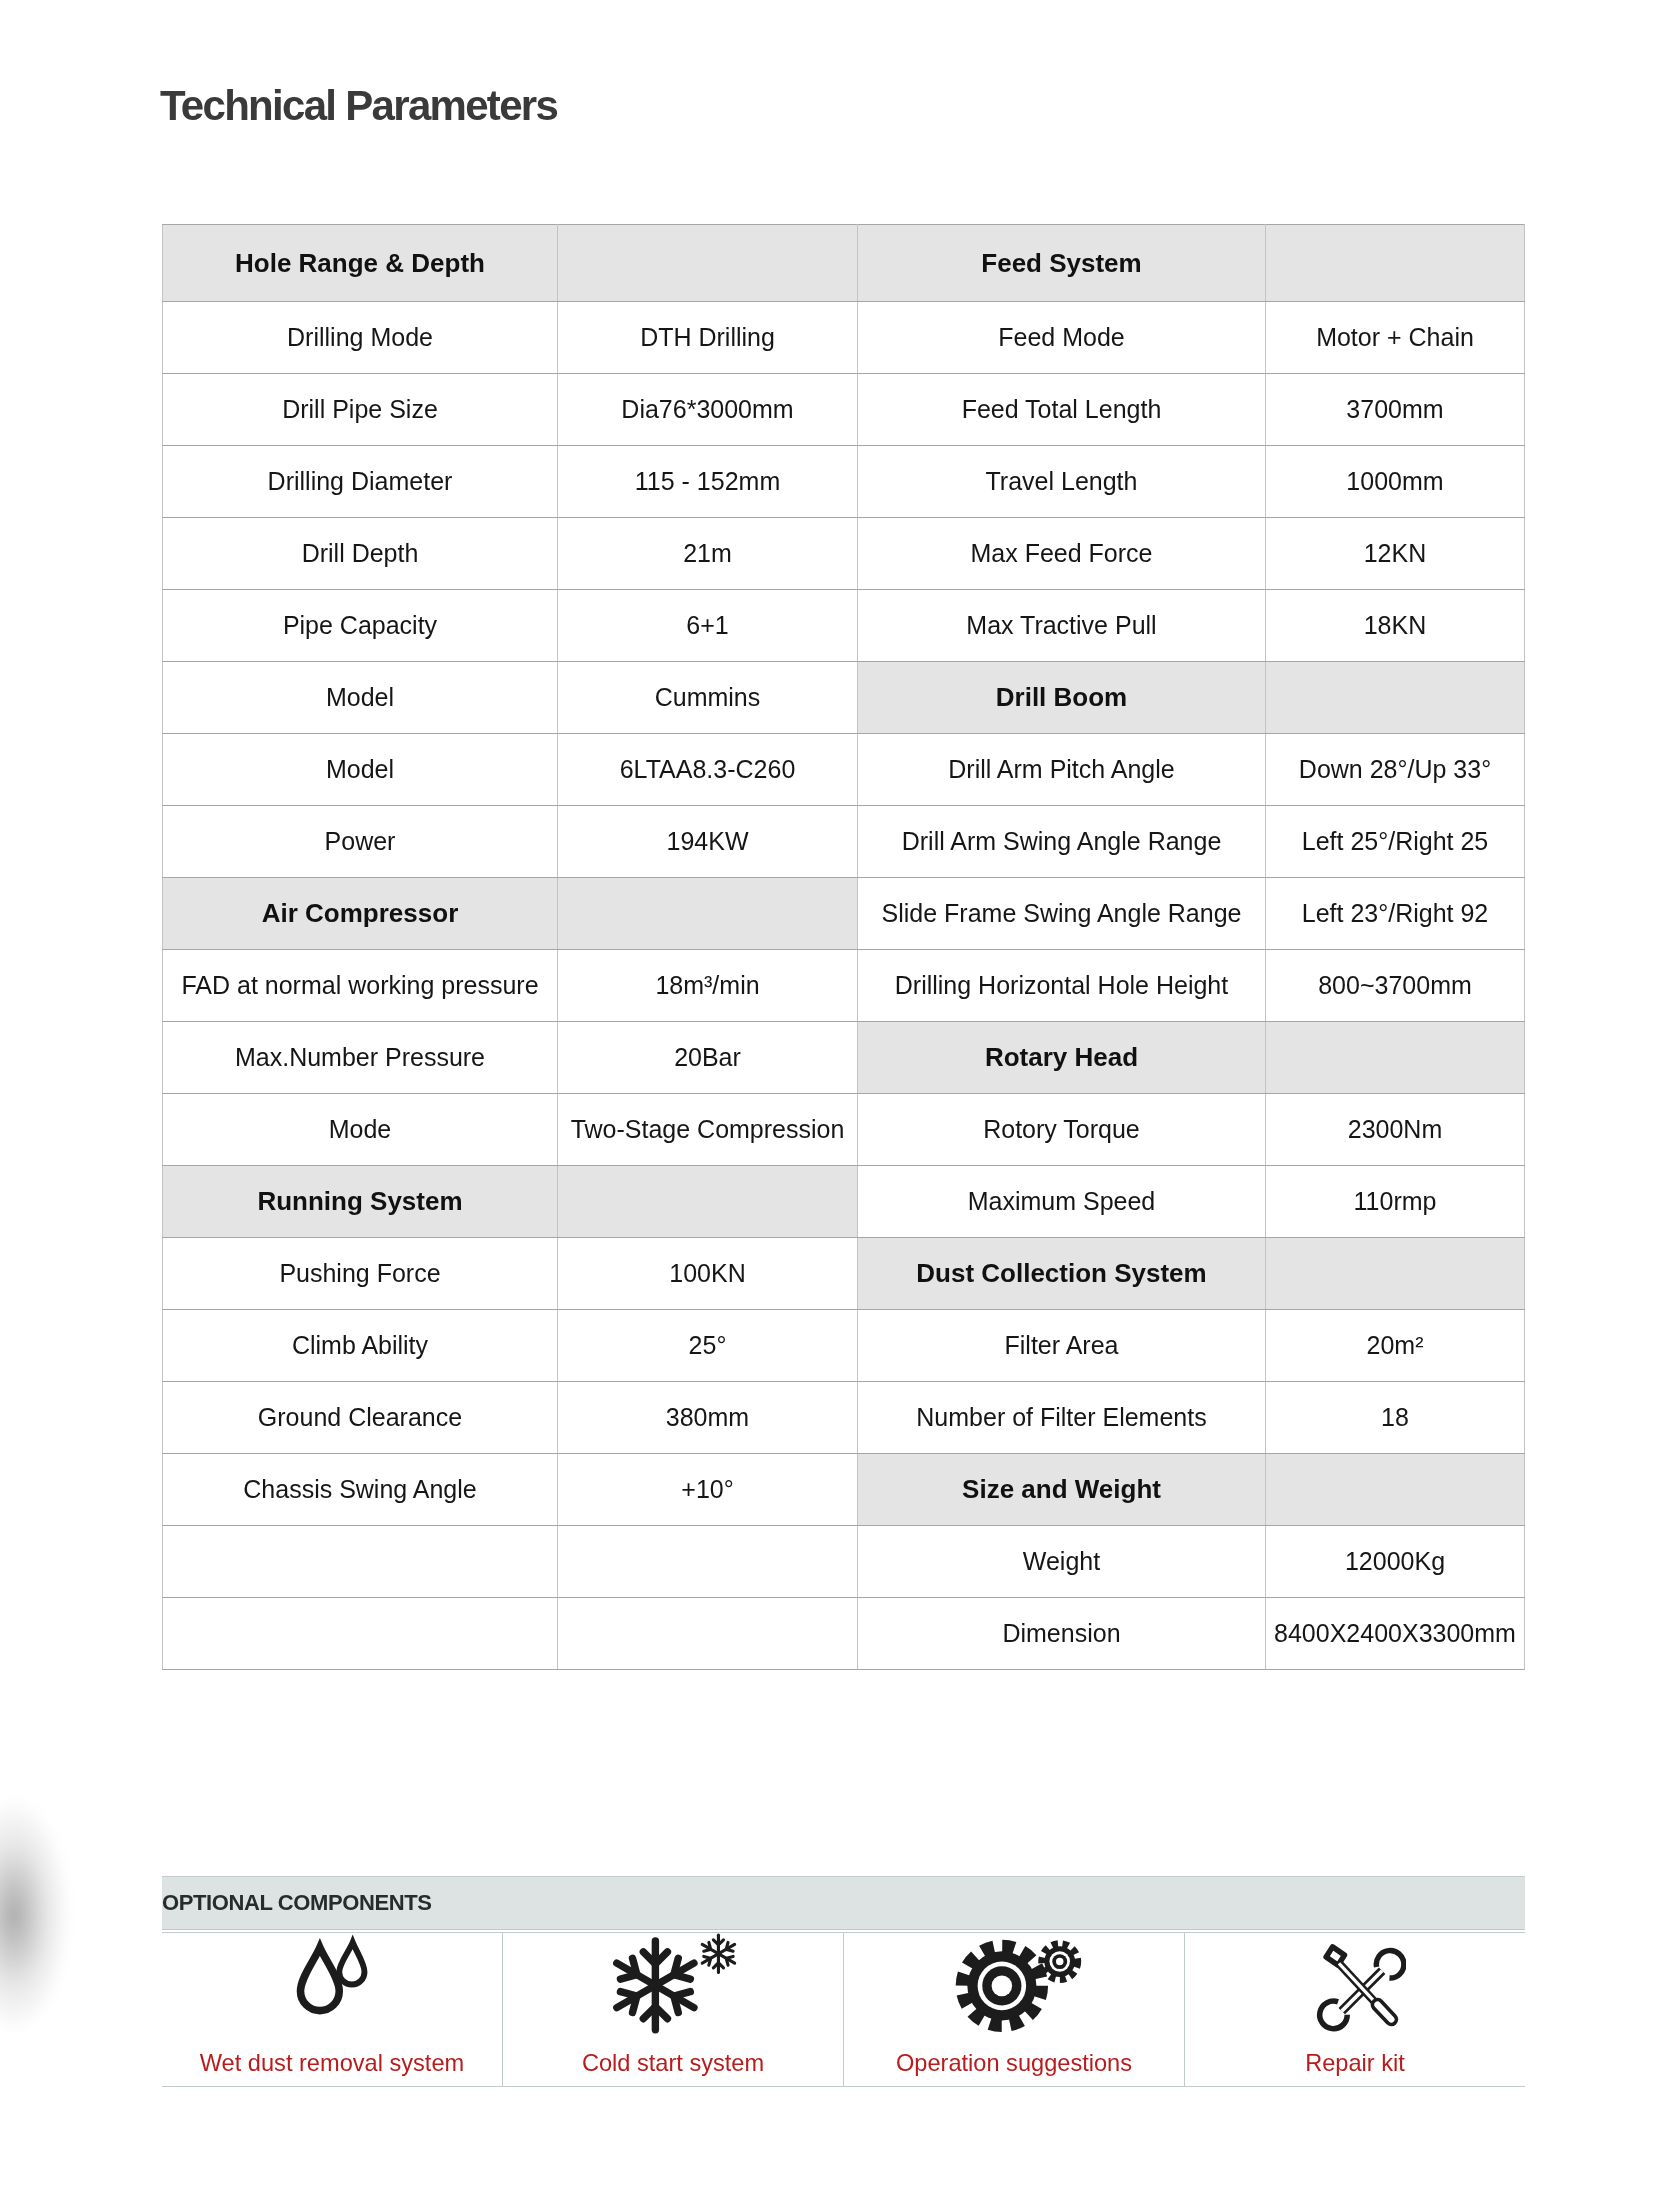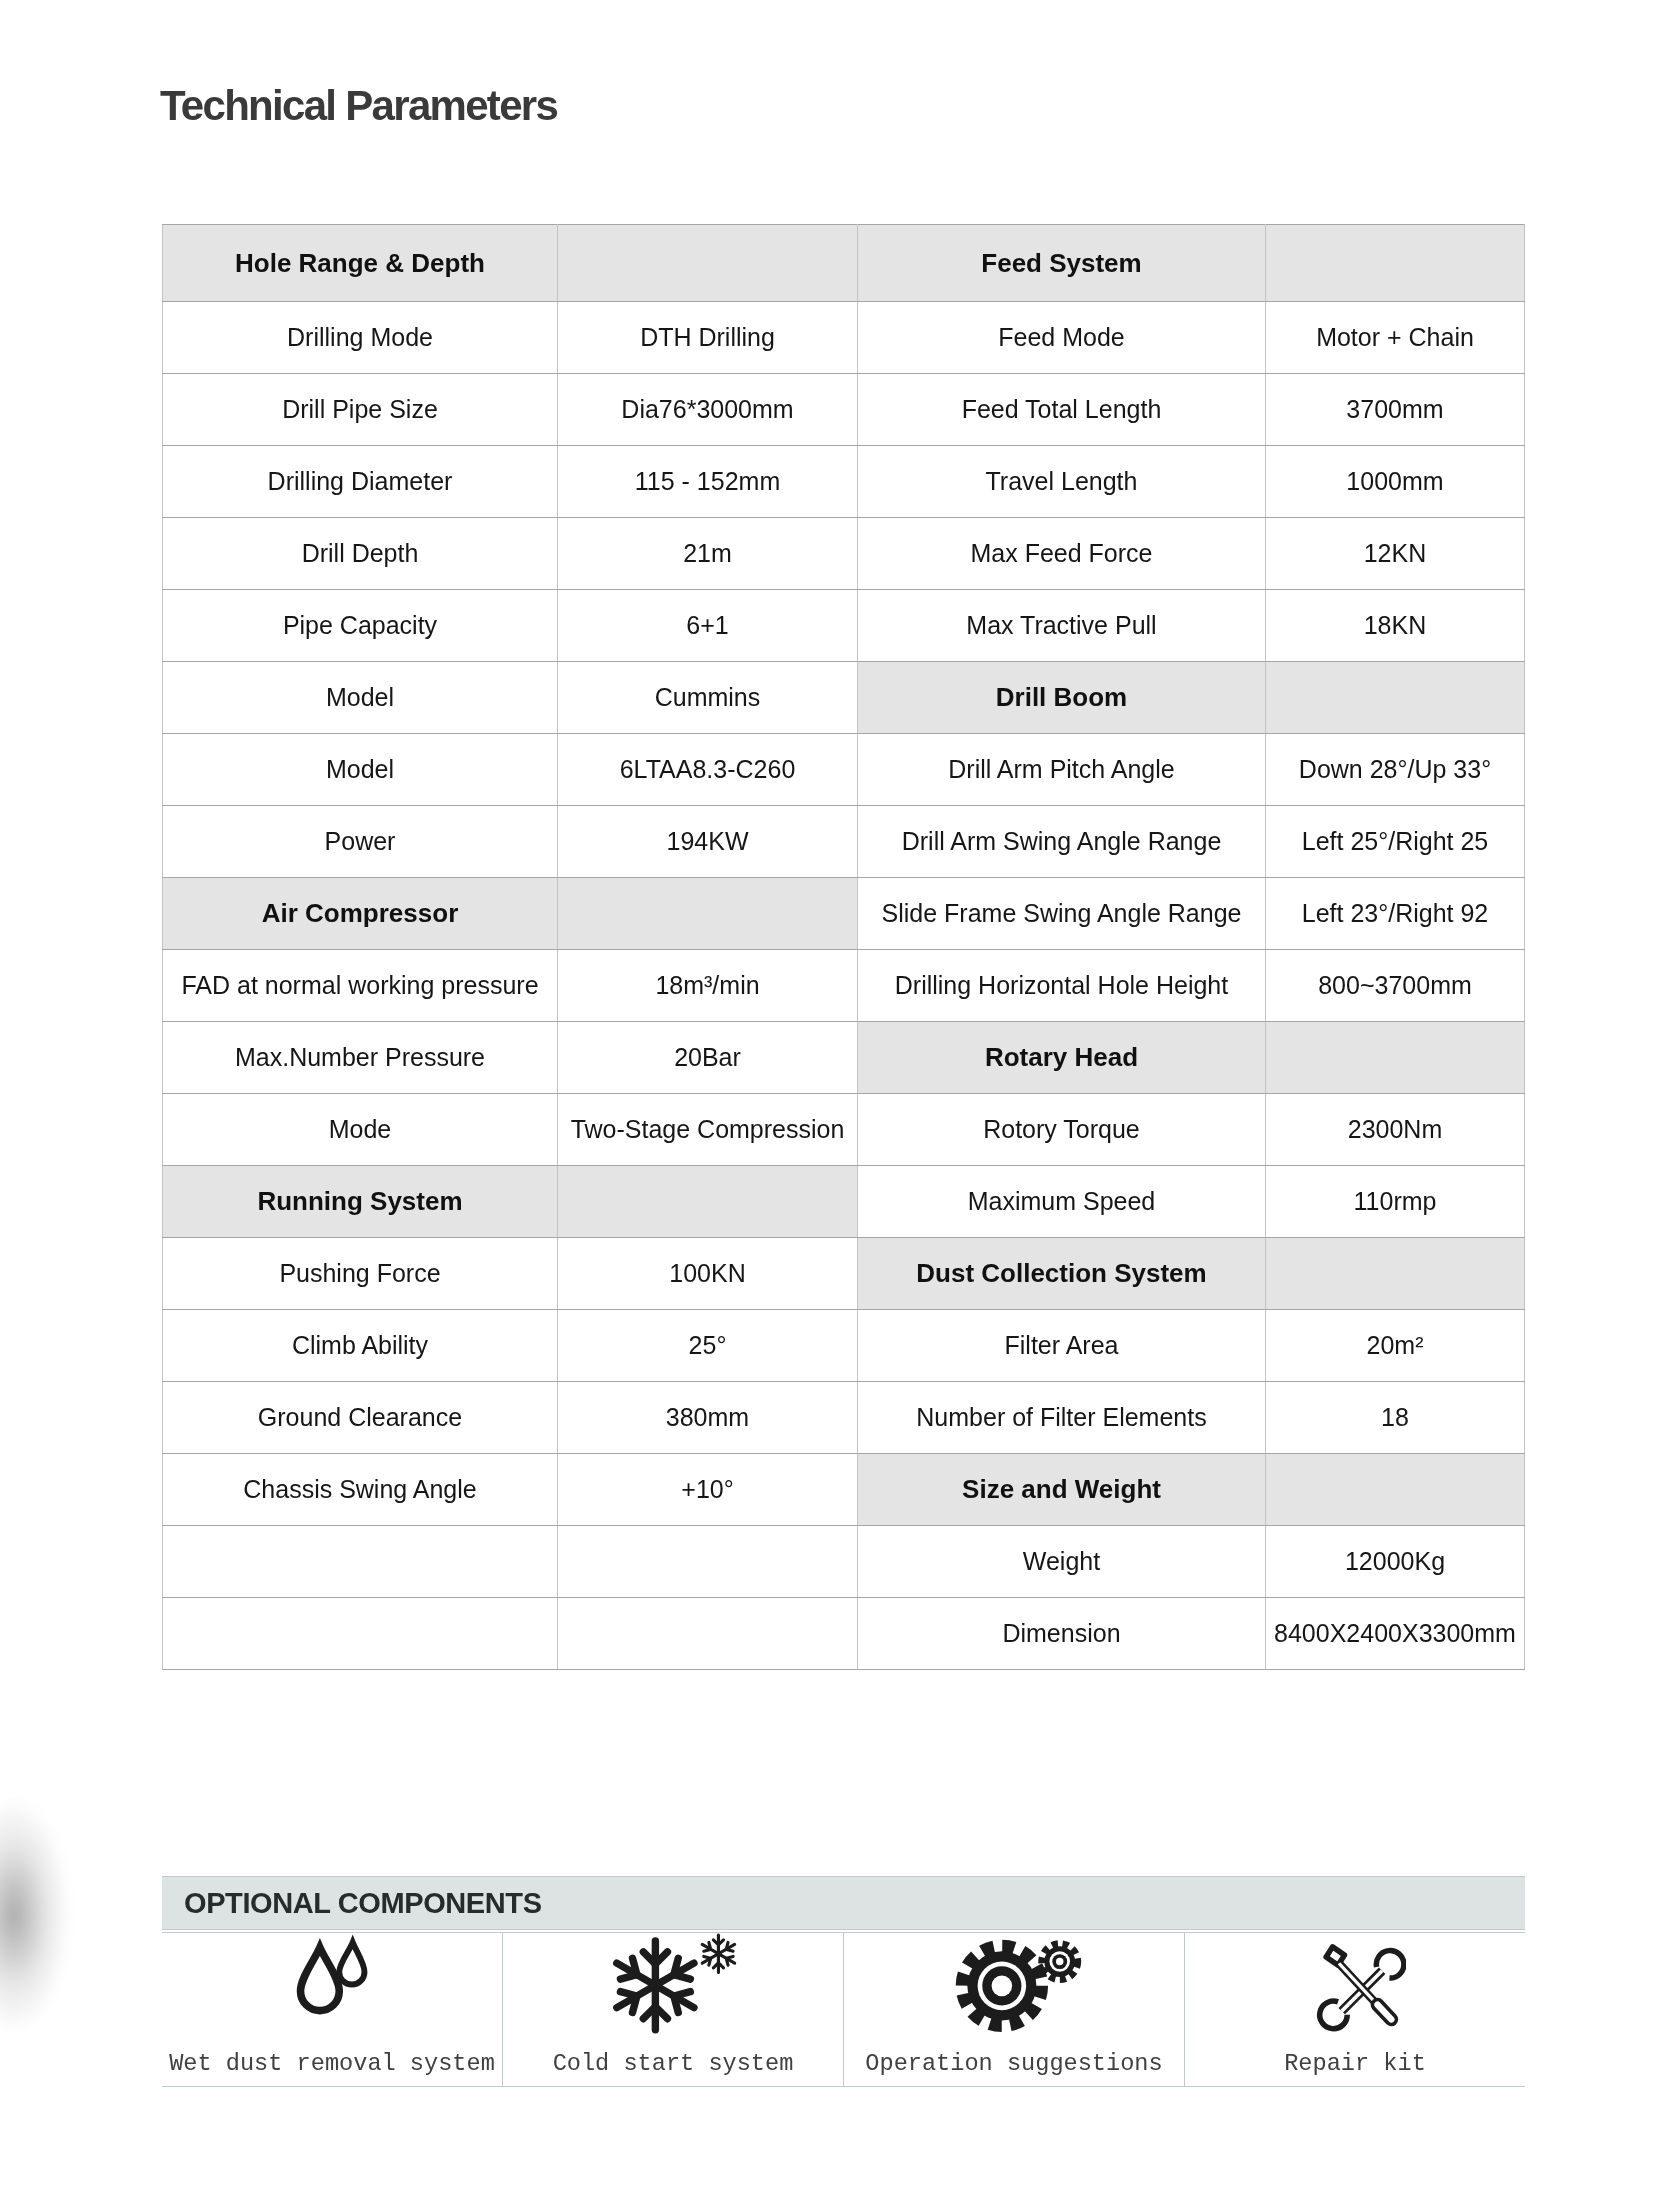--- a/index.html
+++ b/index.html
@@ -24,35 +24,35 @@
     padding:0 5.2px;overflow:hidden;white-space:nowrap;
   }
   .param-table tr{height:72px;padding-left:48px;}
   .param-table tr.first{height:77px;}
   .param-table td.hdr{background:#e4e4e4;font-weight:bold;font-size:26px;color:#111;}
   
   .opt-bar{
     position:absolute;left:162px;top:1876px;width:1363px;height:54px;
     background:#dce3e2;border-top:1.7px solid #c2cbca;border-bottom:1.7px solid #c2cbca;
     box-sizing:border-box;display:flex;align-items:center;
-    font-size:29px;font-weight:800;color:#272b2b;letter-spacing:-0.4px;
-    padding-left:22px;
+    font-size:22px;font-weight:800;color:#272b2b;letter-spacing:-0.4px;
+    padding-left:0;
   }
   .opt-grid{
     position:absolute;left:162px;top:1932px;width:1363px;height:155px;
     display:flex;border-top:1.7px solid #c2cbca;border-bottom:1.7px solid #c2cbca;
     box-sizing:border-box;
   }
   .opt-item{
     flex:1 1 0;display:flex;flex-direction:column;align-items:center;justify-content:flex-end;
     border-right:1.7px solid #c2cbca;box-sizing:border-box;padding-bottom:8.7px;
   }
   .opt-item:last-child{border-right:none;}
   .opt-icon{height:103px;display:flex;align-items:center;justify-content:center;}
-  .opt-label{font-size:23.6px;color:#404040;margin-top:15px;font-family:Liberation Mono, monospace;}
+  .opt-label{font-size:23.6px;color:#b91c1c;margin-top:15px;}
   
   .curl-shadow{
     position:absolute;left:-42px;top:1797px;width:112px;height:236px;border-radius:50%;
     background:radial-gradient(closest-side, rgba(90,90,90,0.50), rgba(150,150,150,0.22) 60%, rgba(255,255,255,0) 100%);
     filter:blur(5.2px);pointer-events:none;
   }
 </style>
 </head>
 <body>
 

